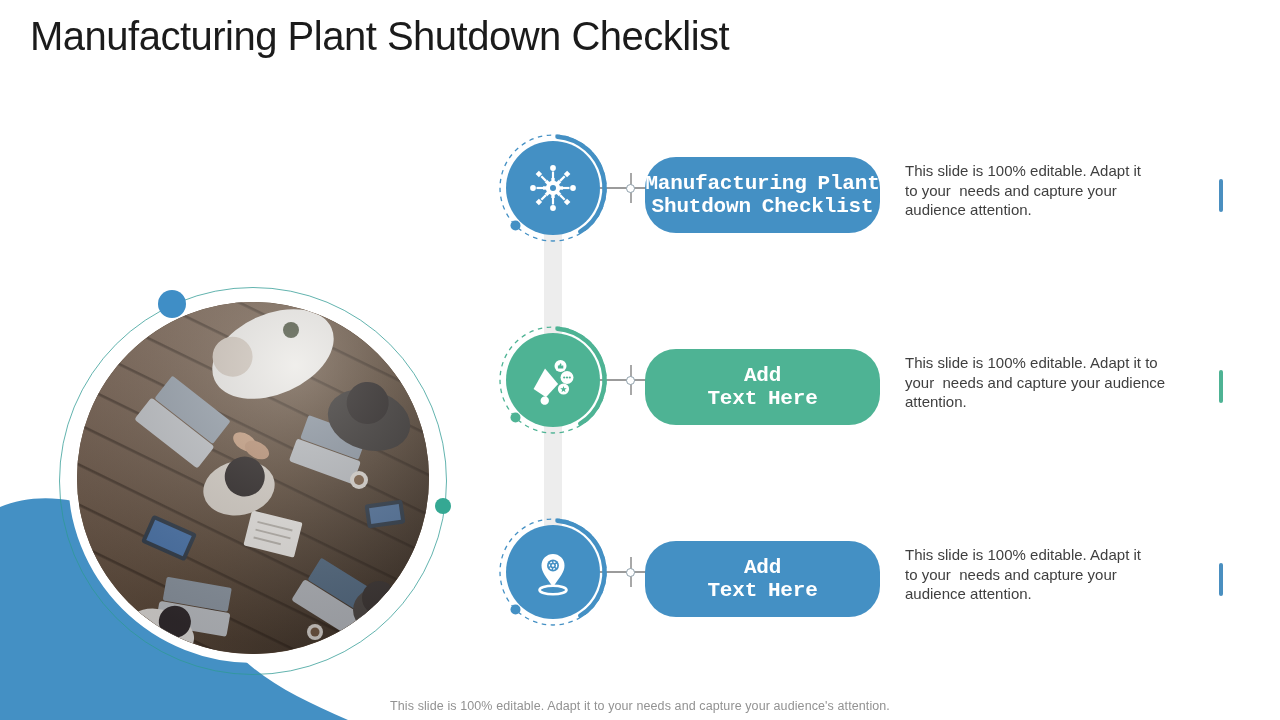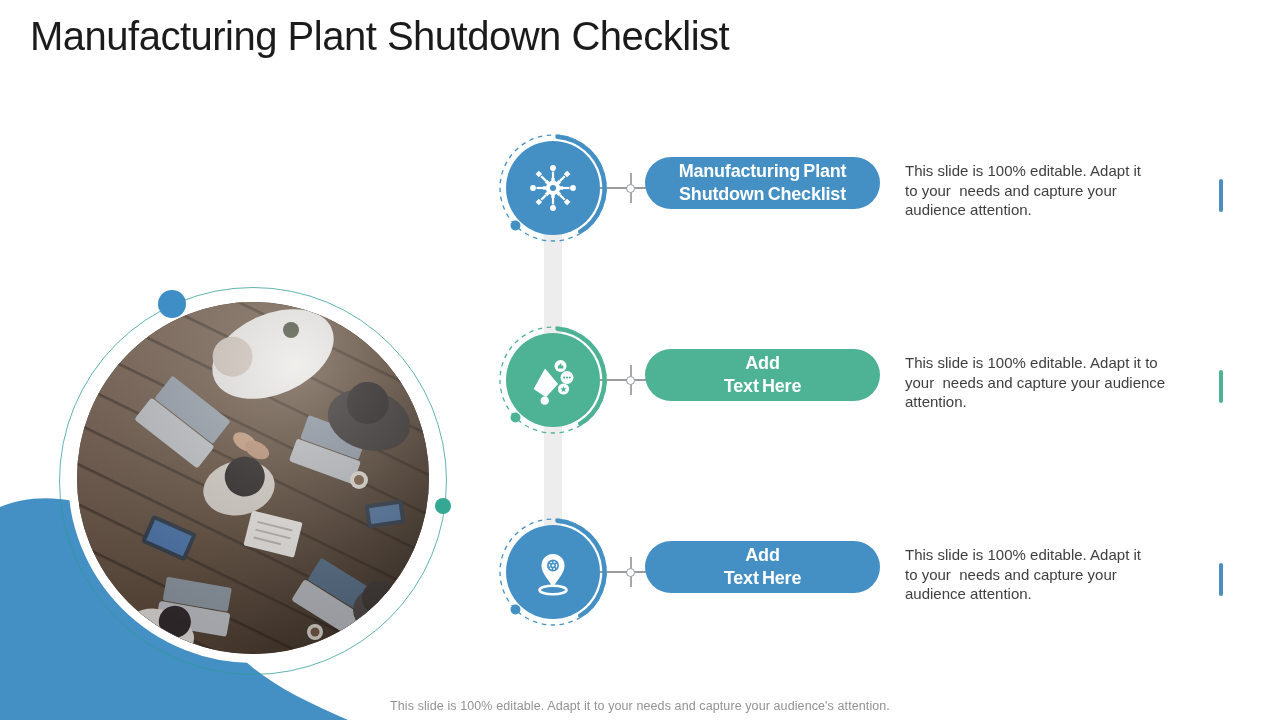--- a/index.html
+++ b/index.html
@@ -21,23 +21,23 @@
   .photo{left:68px;top:293px;width:352px;height:352px;border-radius:50%;border:9px solid #ffffff;
          overflow:hidden;z-index:3;background:#5d4a38;}
 
   
   .spine{left:544px;top:188px;width:18px;height:384px;background:#ededed;z-index:4;}
   .node-svg{z-index:5;}
   .h-line{height:1.6px;background:#9b9b9b;z-index:4;}
   .v-line{width:1.6px;background:#a8a8a8;z-index:4;}
   .joint{width:9px;height:9px;border-radius:50%;background:#fff;border:1.6px solid #8fa0ab;z-index:5;box-sizing:border-box;}
 
-  .pill{width:235px;height:52px;border-radius:31px;color:#ffffff;display:flex;align-items:center;justify-content:center;
-        text-align:center;font-weight:700;font-size:18px;line-height:23px;letter-spacing:-0.2px;word-spacing:-1.5px;
-        white-space:pre-line;z-index:5;}
+  .pill{width:235px;height:76px;border-radius:31px;color:#ffffff;display:flex;align-items:center;justify-content:center;
+        text-align:center;font-weight:700;font-size:21px;line-height:23px;letter-spacing:-0.2px;word-spacing:-1.5px;
+        white-space:pre-line;z-index:5;font-family:Liberation Mono, monospace;}
   .pill.blue{background:#4490c4;}
   .pill.teal{background:#4eb394;}
 
   .desc{width:250px;font-size:15px;line-height:19.5px;color:#3f3f3f;white-space:pre-wrap;z-index:5;}
   .bar{width:4px;height:33px;border-radius:2px;z-index:5;}
   .bar.blue{background:#4a8fc0;}
   .bar.teal{background:#4eb394;}
 
   
   .footer{left:0;right:0;top:699px;text-align:center;font-size:12.5px;color:#929292;letter-spacing:0.1px;z-index:6;}

